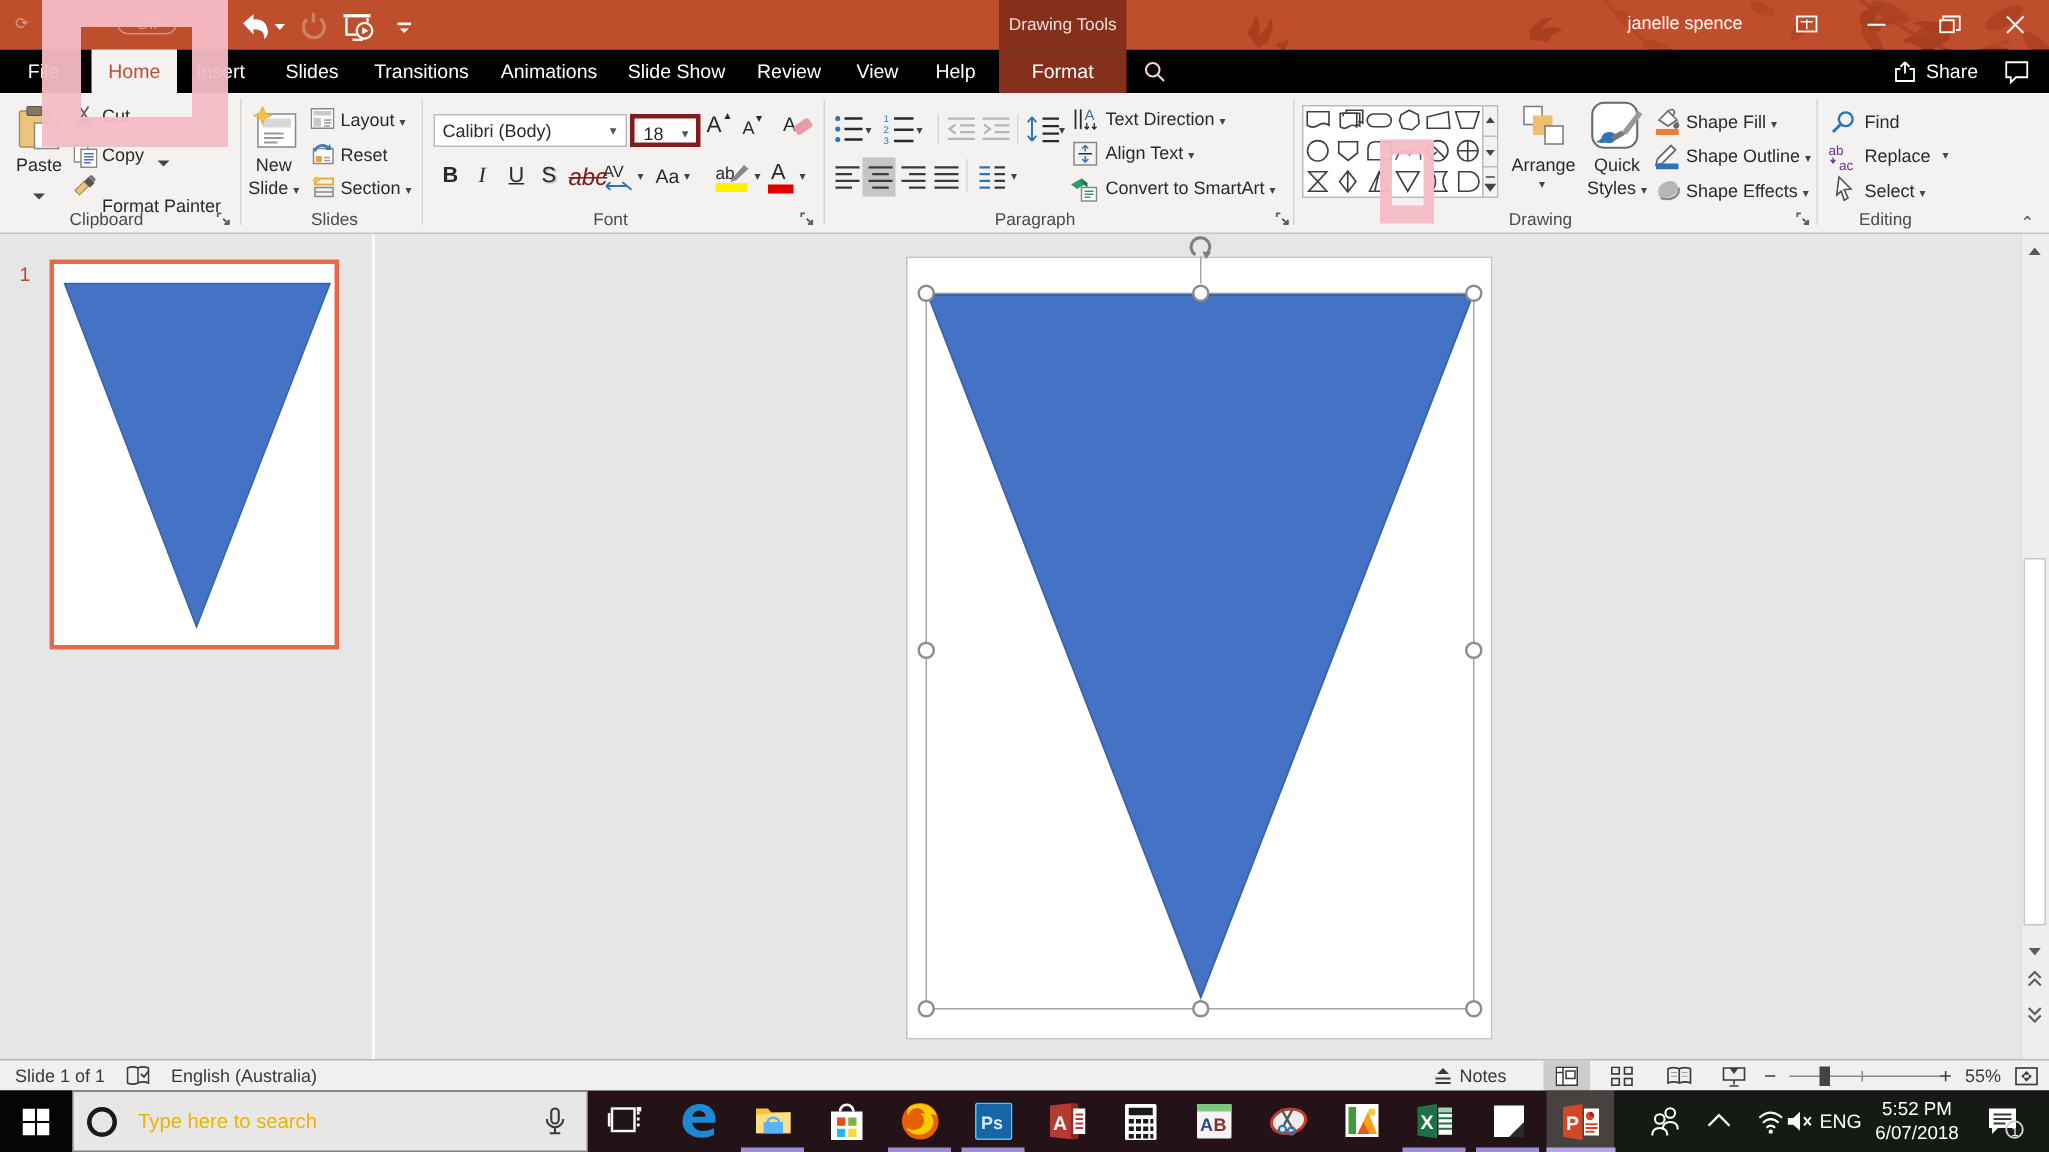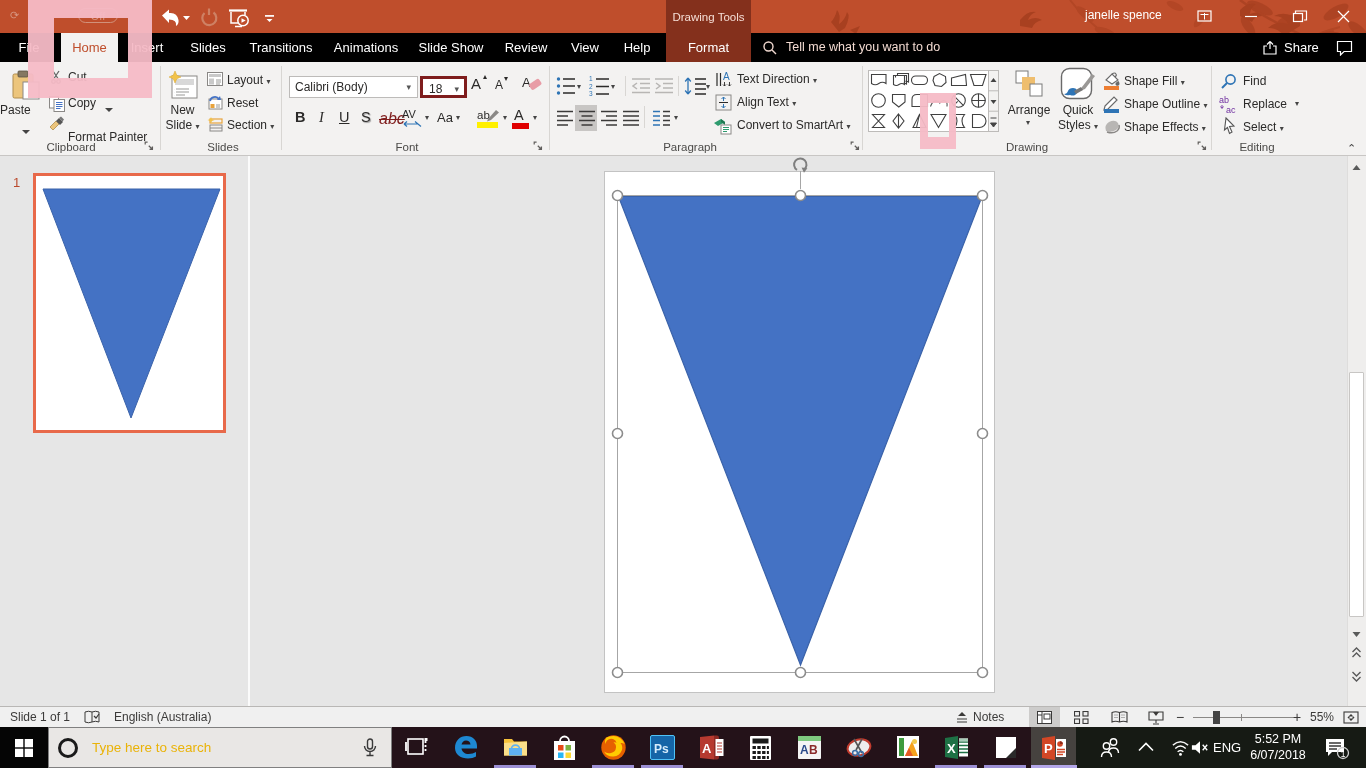--- a/index.html
+++ b/index.html
@@ -116,21 +116,20 @@
     <div class="tab" style="left:502px;width:48px;">Review</div>
     <div class="tab" style="left:568px;width:34px;">View</div>
     <div class="tab" style="left:620px;width:34px;">Help</div>
     <div class="abs" style="left:666px;top:0;width:85px;height:29px;background:#84301C;color:#fff;font-size:13px;text-align:center;line-height:29px;">Format</div>
     <div class="tab" style="left:61px;width:57px;background:#F3F2F1;color:#BF4E2C;">Home</div>
 
     <svg class="abs" style="left:762px;top:7px;width:16px;height:16px" viewBox="0 0 16 16">
       <circle cx="6.5" cy="6.5" r="4.5" stroke="#f0d8cf" stroke-width="1.4" fill="none"></circle>
       <path d="M10 10 L14 14" stroke="#f0d8cf" stroke-width="1.4"></path>
     </svg>
-    <div class="tab" style="left:786px;width:220px;text-align:left;color:#f3dbd2;font-size:12.5px;">Tell me what you want to do</div>
 
     <svg class="abs" style="left:1262px;top:7px;width:17px;height:16px" viewBox="0 0 17 16">
       <g stroke="#fff" stroke-width="1.2" fill="none">
         <path d="M5 6 L2 6 L2 14 L14 14 L14 6 L11 6"></path>
         <path d="M8 1.5 L8 9 M8 1.5 L5 4.5 M8 1.5 L11 4.5"></path>
       </g>
     </svg>
     <div class="tab" style="left:1284px;width:40px;text-align:left;">Share</div>
     <svg class="abs" style="left:1336px;top:7px;width:17px;height:16px" viewBox="0 0 17 16">
       <path d="M1.5 1.5 L15.5 1.5 L15.5 11.5 L8 11.5 L4.5 15 L4.5 11.5 L1.5 11.5 Z" stroke="#fff" stroke-width="1.2" fill="none"></path>
@@ -172,21 +171,21 @@
           <path d="M4 4 L7 7 M7 7 V4.6 M7 7 H4.6" stroke-width="1.1"></path>
         </g>
       </svg>
     <div class="abs" style="left:1347px;top:80px;width:12px;height:12px;color:#444;font-size:11px;">⌃</div>
 
     <svg class="abs" style="left:11px;top:8px;width:30px;height:30px" viewBox="0 0 30 30">
       <rect x="2" y="4" width="20" height="24" rx="1.5" fill="#ECC57C" stroke="#B08D4F" stroke-width="1"></rect>
       <rect x="7" y="1" width="10" height="6" rx="1" fill="#857862" stroke="#5c5344" stroke-width="0.8"></rect>
       <rect x="12" y="12" width="16" height="17" fill="#fff" stroke="#8a8886" stroke-width="1"></rect>
     </svg>
-    <div class="abs rtext" style="left:0px;top:41px;width:52px;text-align:left;">Paste</div>
+    <div class="abs rtext" style="left:0px;top:41px;width:52px;text-align:center;">Paste</div>
     <div class="abs" style="left:21px;top:60px;width:10px;height:8px;"><svg width="10" height="8">
           <path d="M1 2 l4 4 l4 -4 z" fill="#444"></path>
         </svg></div>
     <svg class="abs" style="left:50px;top:8px;width:14px;height:14px" viewBox="0 0 14 14">
       <g stroke="#666" stroke-width="1.3" fill="none">
         <path d="M3 1 L9 10 M9 1 L3 10"></path>
         <circle cx="3.5" cy="11.5" r="1.8"></circle>
           <circle cx="8.5" cy="11.5" r="1.8"></circle>
       </g>
     </svg>

